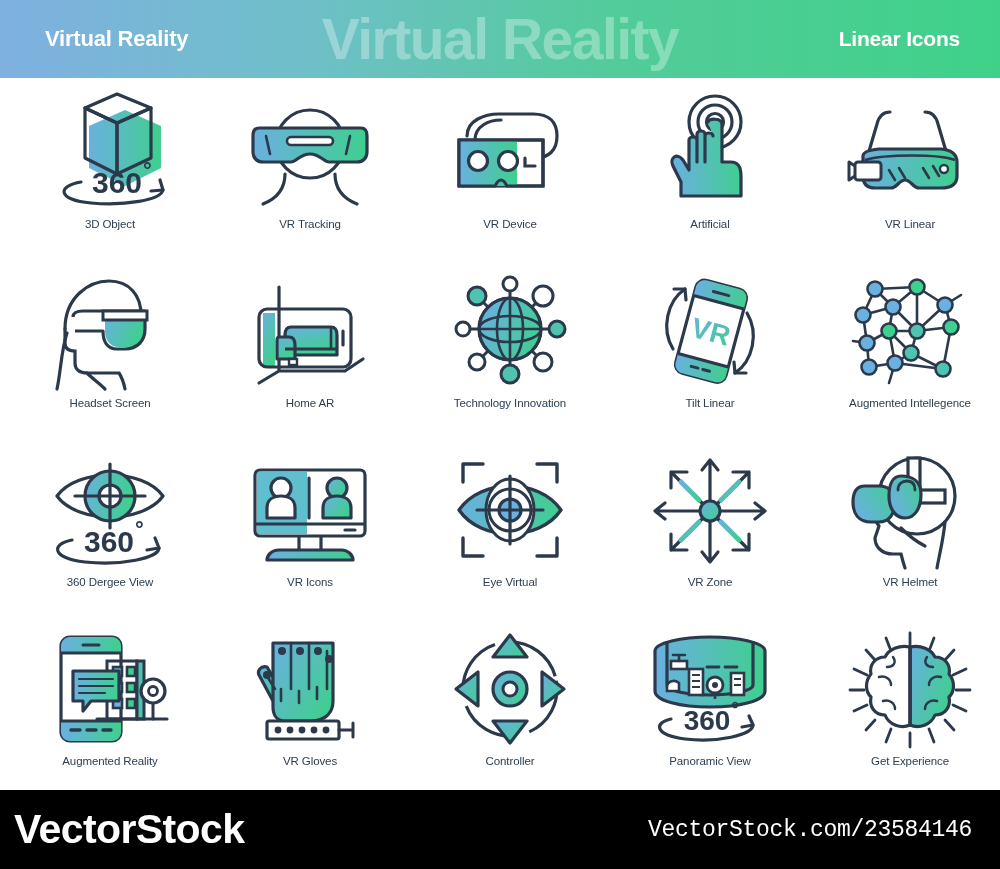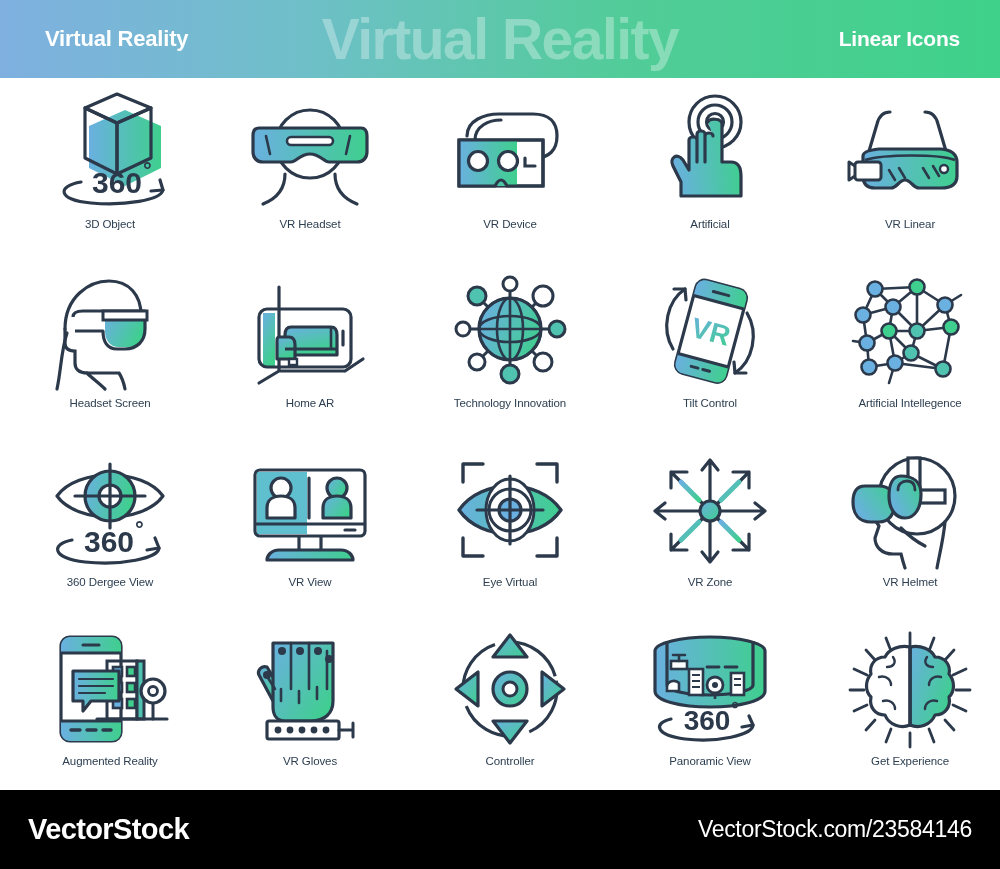--- a/index.html
+++ b/index.html
@@ -66,26 +66,26 @@
   }
 
   
   .footer{
     position:absolute;left:0;bottom:0;
     width:1000px;height:79px;
     background:#000000;
     display:flex;align-items:center;
   }
   .footer-brand{
-    position:absolute;left:28px;
-    color:#ffffff;font-size:29px;font-weight:bold;letter-spacing:-0.6px;
+    position:absolute;left:14px;
+    color:#ffffff;font-size:41px;font-weight:bold;letter-spacing:-0.6px;
   }
   .footer-url{
     position:absolute;right:28px;
-    color:#ffffff;font-size:23px;letter-spacing:-0.3px;
+    color:#ffffff;font-size:23px;letter-spacing:-0.3px;font-family:Liberation Mono, monospace;
   }
 </style>
 </head>
 <body>
 
 <div class="page">
 
   <div class="header">
     <div class="hdr-center">Virtual Reality</div>
     <div class="hdr-left">Virtual Reality</div>
@@ -128,21 +128,21 @@
               </linearGradient>
             </defs>
           <circle cx="65" cy="52" r="34" fill="none" stroke="#2b394b" stroke-width="3.2"></circle>
           <path d="M40,82 C40,100 28,108 18,112" fill="none" stroke="#2b394b" stroke-width="3.2" stroke-linecap="round"></path>
           <path d="M90,82 C90,100 102,108 112,112" fill="none" stroke="#2b394b" stroke-width="3.2" stroke-linecap="round"></path>
           <path d="M14,36 L116,36 C120,36 122,39 122,44 L122,60 C122,66 118,70 112,70 L84,70 C79,70 75,62 65,62 C55,62 51,70 46,70 L18,70 C12,70 8,66 8,60 L8,44 C8,39 10,36 14,36 Z" fill="url(#g2)" stroke="#2b394b" stroke-width="3.2" stroke-linejoin="round"></path>
           <rect x="42" y="45" width="46" height="8" rx="4" fill="#fff" stroke="#2b394b" stroke-width="2.6"></rect>
           <path d="M21,44 L25,62 M105,44 L101,62" stroke="#2b394b" stroke-width="2.6" stroke-linecap="round"></path>
         </svg>
       </div>
-      <div class="cell-label">VR Headset</div>
+      <div class="cell-label">VR Tracking</div>
     </div>
 
     <div class="cell">
       <div class="icon-box">
         <svg width="130" height="122" viewBox="0 0 130 122">
           <defs>
               <linearGradient id="g3" x1="0" y1="0" x2="1" y2="0">
             <stop offset="0" stop-color="#6ab0e0"></stop>
                 <stop offset="1" stop-color="#3fcf8e"></stop>
               </linearGradient>
@@ -305,21 +305,21 @@
             <path d="M58,21 L74,21" stroke="#2b394b" stroke-width="3" stroke-linecap="round"></path>
             <path d="M56,99 L76,99" stroke="#2b394b" stroke-width="3" stroke-linecap="round" stroke-dasharray="7 5"></path>
             <text x="66" y="70" text-anchor="middle" font-family="Liberation Sans, sans-serif" font-size="28" font-weight="bold" fill="url(#g9t)">VR</text>
           </g>
           <path d="M28,78 C16,58 22,30 40,18" fill="none" stroke="#2b394b" stroke-width="3.2" stroke-linecap="round"></path>
           <path d="M40,18 L29,18 M40,18 L41,29" fill="none" stroke="#2b394b" stroke-width="3.2" stroke-linecap="round"></path>
           <path d="M102,42 C114,62 108,90 90,102" fill="none" stroke="#2b394b" stroke-width="3.2" stroke-linecap="round"></path>
           <path d="M90,102 L101,102 M90,102 L89,91" fill="none" stroke="#2b394b" stroke-width="3.2" stroke-linecap="round"></path>
         </svg>
       </div>
-      <div class="cell-label">Tilt Control</div>
+      <div class="cell-label">Tilt Linear</div>
     </div>
 
     <div class="cell">
       <div class="icon-box">
         <svg width="130" height="122" viewBox="0 0 130 122">
           <g stroke="#2b394b" stroke-width="2.6" fill="none" stroke-linecap="round">
             <path d="M30,18 L72,16 M30,18 L18,44 M30,18 L48,36 M72,16 L48,36 M72,16 L72,60 M72,16 L100,34
                      M48,36 L72,60 M48,36 L18,44 M18,44 L22,72 M48,36 L44,60 M44,60 L72,60 M44,60 L22,72
                      M44,60 L66,82 M44,60 L50,92 M72,60 L100,34 M72,60 L106,56 M72,60 L66,82 M100,34 L106,56
                      M100,34 L116,24 M106,56 L98,98 M66,82 L98,98 M66,82 L50,92 M22,72 L24,96 M22,72 L8,70
@@ -335,21 +335,21 @@
             <circle cx="72" cy="60" r="7.5" fill="#4fc3b0"></circle>
             <circle cx="106" cy="56" r="7.5" fill="#3fcf8e"></circle>
             <circle cx="22" cy="72" r="7.5" fill="#6ab0e0"></circle>
             <circle cx="66" cy="82" r="7.5" fill="#4fc3b0"></circle>
             <circle cx="50" cy="92" r="7.5" fill="#6ab0e0"></circle>
             <circle cx="24" cy="96" r="7.5" fill="#6ab0e0"></circle>
             <circle cx="98" cy="98" r="7.5" fill="#4fc3b0"></circle>
           </g>
         </svg>
       </div>
-      <div class="cell-label">Artificial Intellegence</div>
+      <div class="cell-label">Augmented Intellegence</div>
     </div>
 
     <div class="cell">
       <div class="icon-box">
         <svg width="130" height="122" viewBox="0 0 130 122">
           <defs>
               <linearGradient id="g10" x1="0" y1="0" x2="1" y2="0.2">
             <stop offset="0" stop-color="#6ab0e0"></stop>
                 <stop offset="1" stop-color="#3fcf8e"></stop>
               </linearGradient>
@@ -386,21 +386,21 @@
           <path d="M100,80 L110,80" stroke="#2b394b" stroke-width="3.2" stroke-linecap="round"></path>
           <path d="M64,28 L64,68" stroke="#2b394b" stroke-width="3.2" stroke-linecap="round"></path>
           <circle cx="36" cy="38" r="10" fill="#fff" stroke="#2b394b" stroke-width="3.2"></circle>
           <path d="M22,68 L22,58 C22,50 28,46 36,46 C44,46 50,50 50,58 L50,68 Z" fill="#fff" stroke="#2b394b" stroke-width="3.2" stroke-linejoin="round"></path>
           <circle cx="92" cy="38" r="10" fill="url(#g11)" stroke="#2b394b" stroke-width="3.2"></circle>
           <path d="M78,68 L78,58 C78,50 84,46 92,46 C100,46 106,50 106,58 L106,68 Z" fill="url(#g11)" stroke="#2b394b" stroke-width="3.2" stroke-linejoin="round"></path>
           <path d="M54,86 L54,100 M76,86 L76,100" stroke="#2b394b" stroke-width="3.2"></path>
           <path d="M34,100 L96,100 C104,100 108,106 108,110 L22,110 C22,106 26,100 34,100 Z" fill="url(#g11b)" stroke="#2b394b" stroke-width="3.2" stroke-linejoin="round"></path>
         </svg>
       </div>
-      <div class="cell-label">VR View</div>
+      <div class="cell-label">VR Icons</div>
     </div>
 
     <div class="cell">
       <div class="icon-box">
         <svg width="130" height="122" viewBox="0 0 130 122">
           <defs>
               <linearGradient id="g12" x1="0" y1="0" x2="1" y2="0">
             <stop offset="0" stop-color="#6ab0e0"></stop>
                 <stop offset="1" stop-color="#3fcf8e"></stop>
               </linearGradient>

